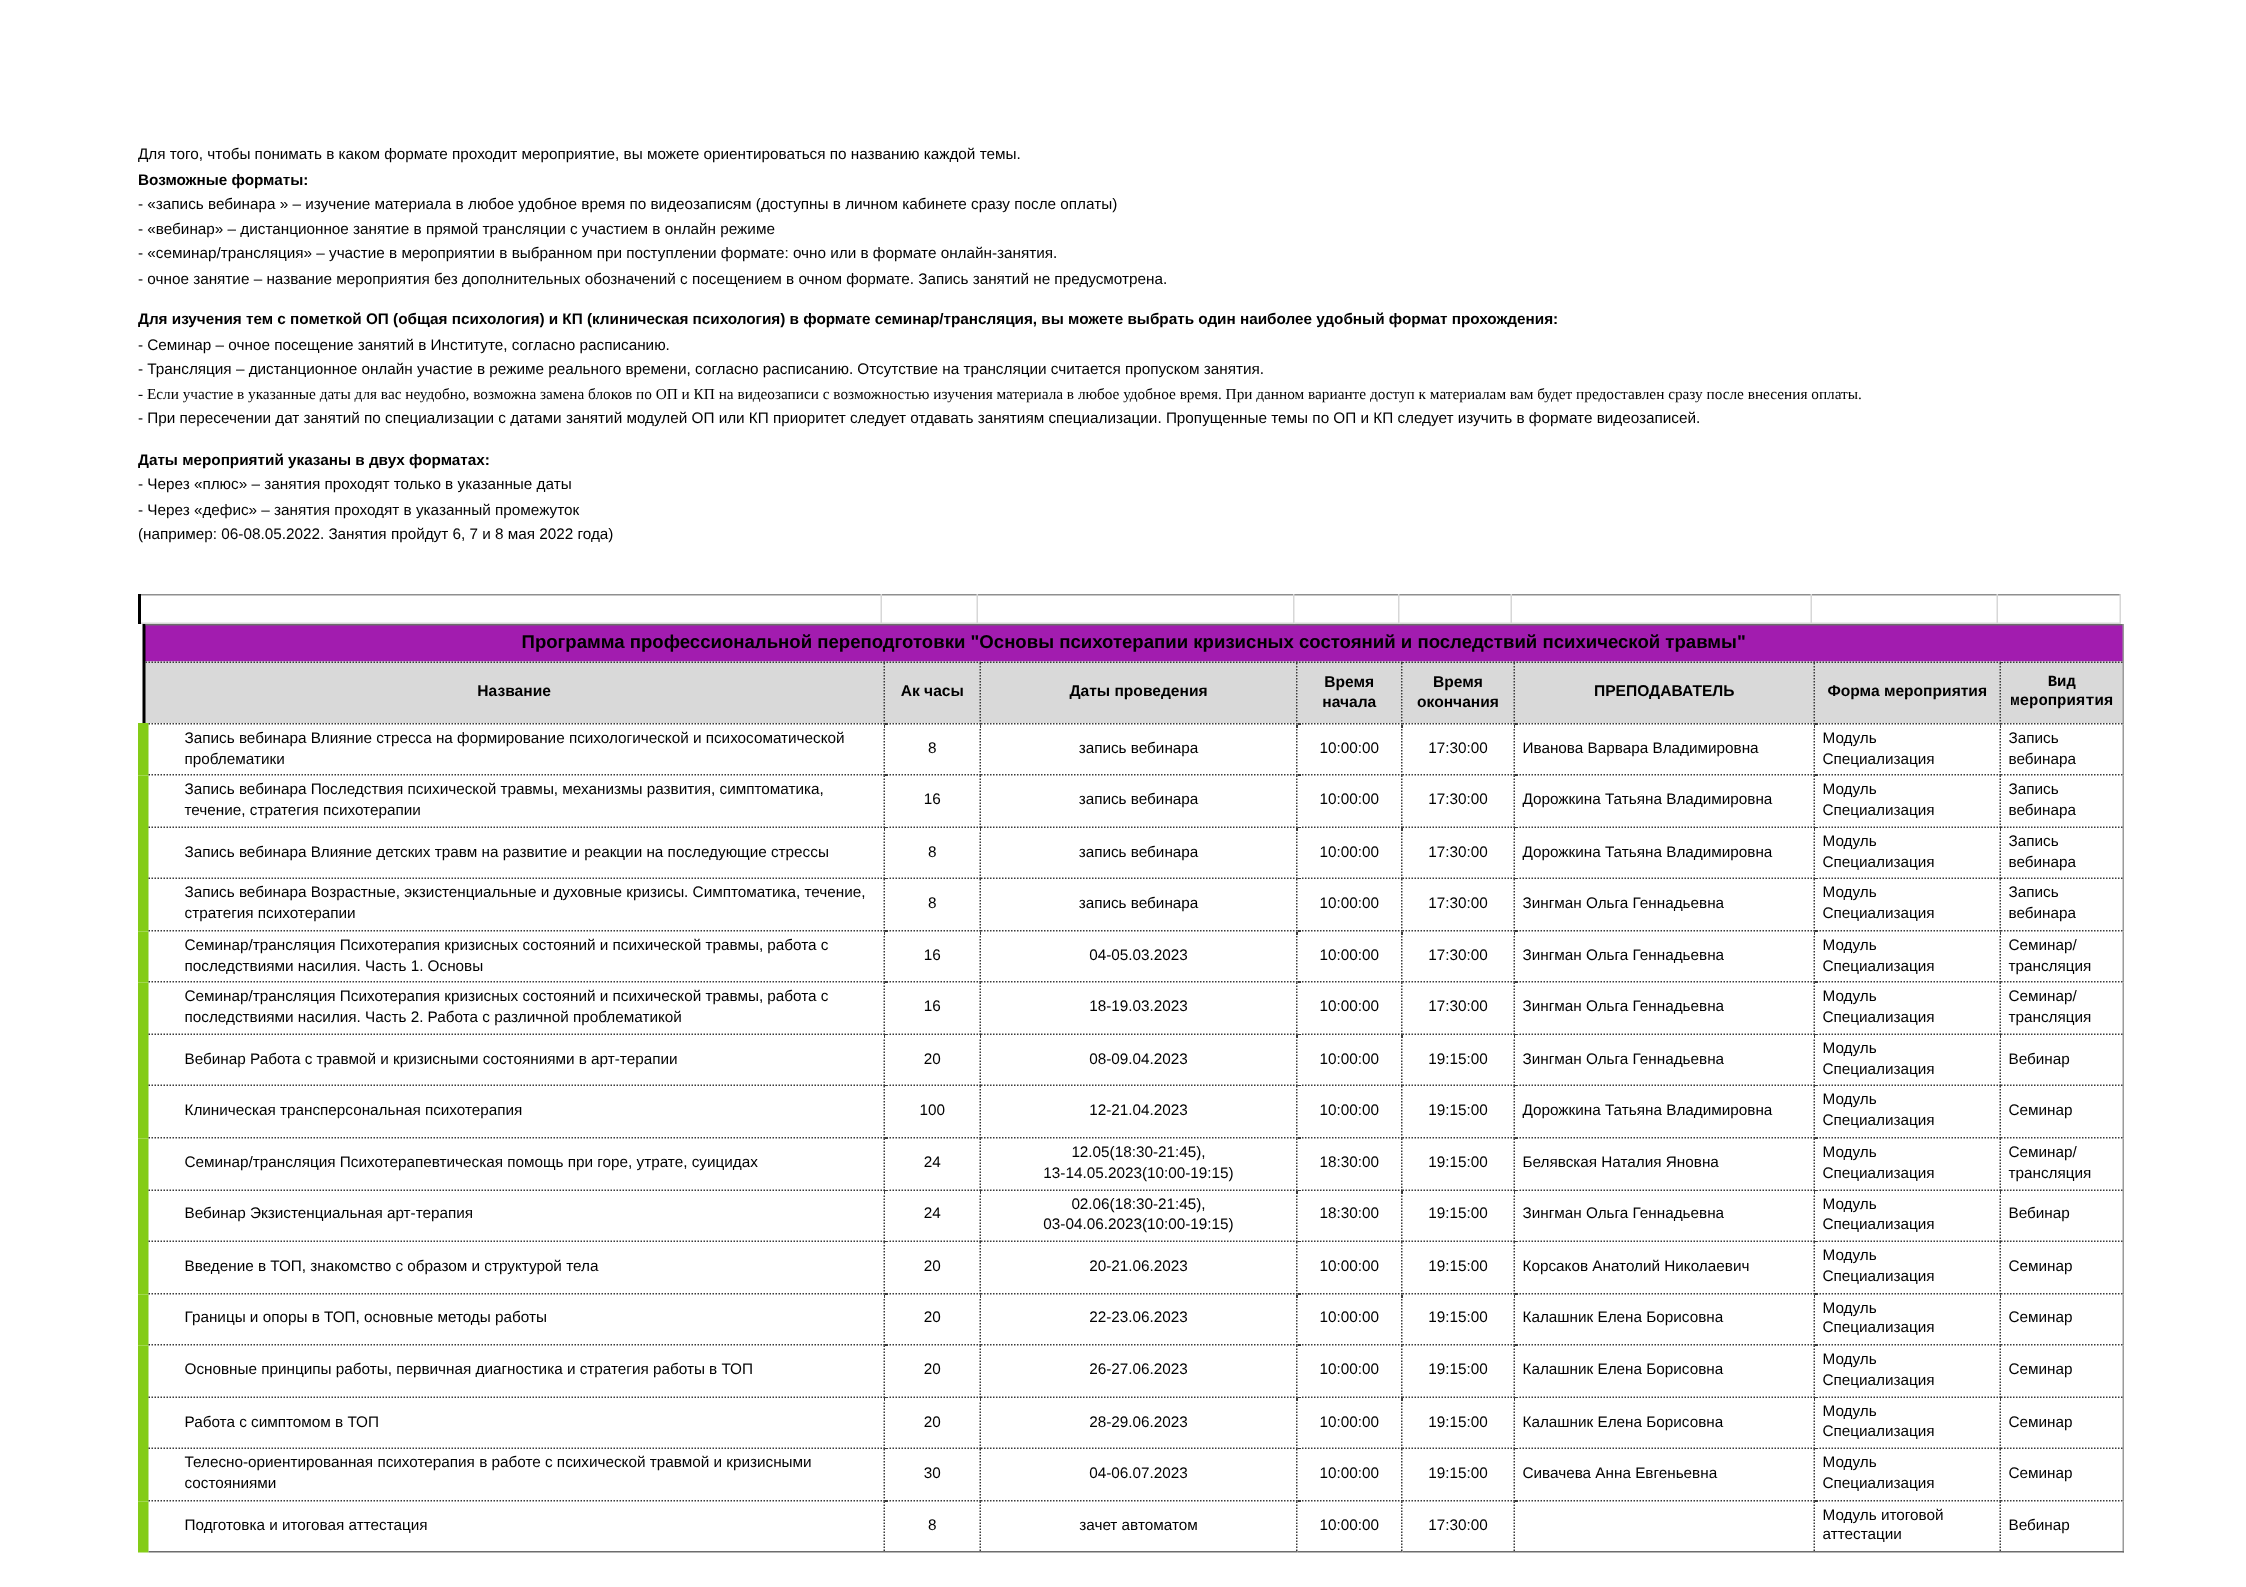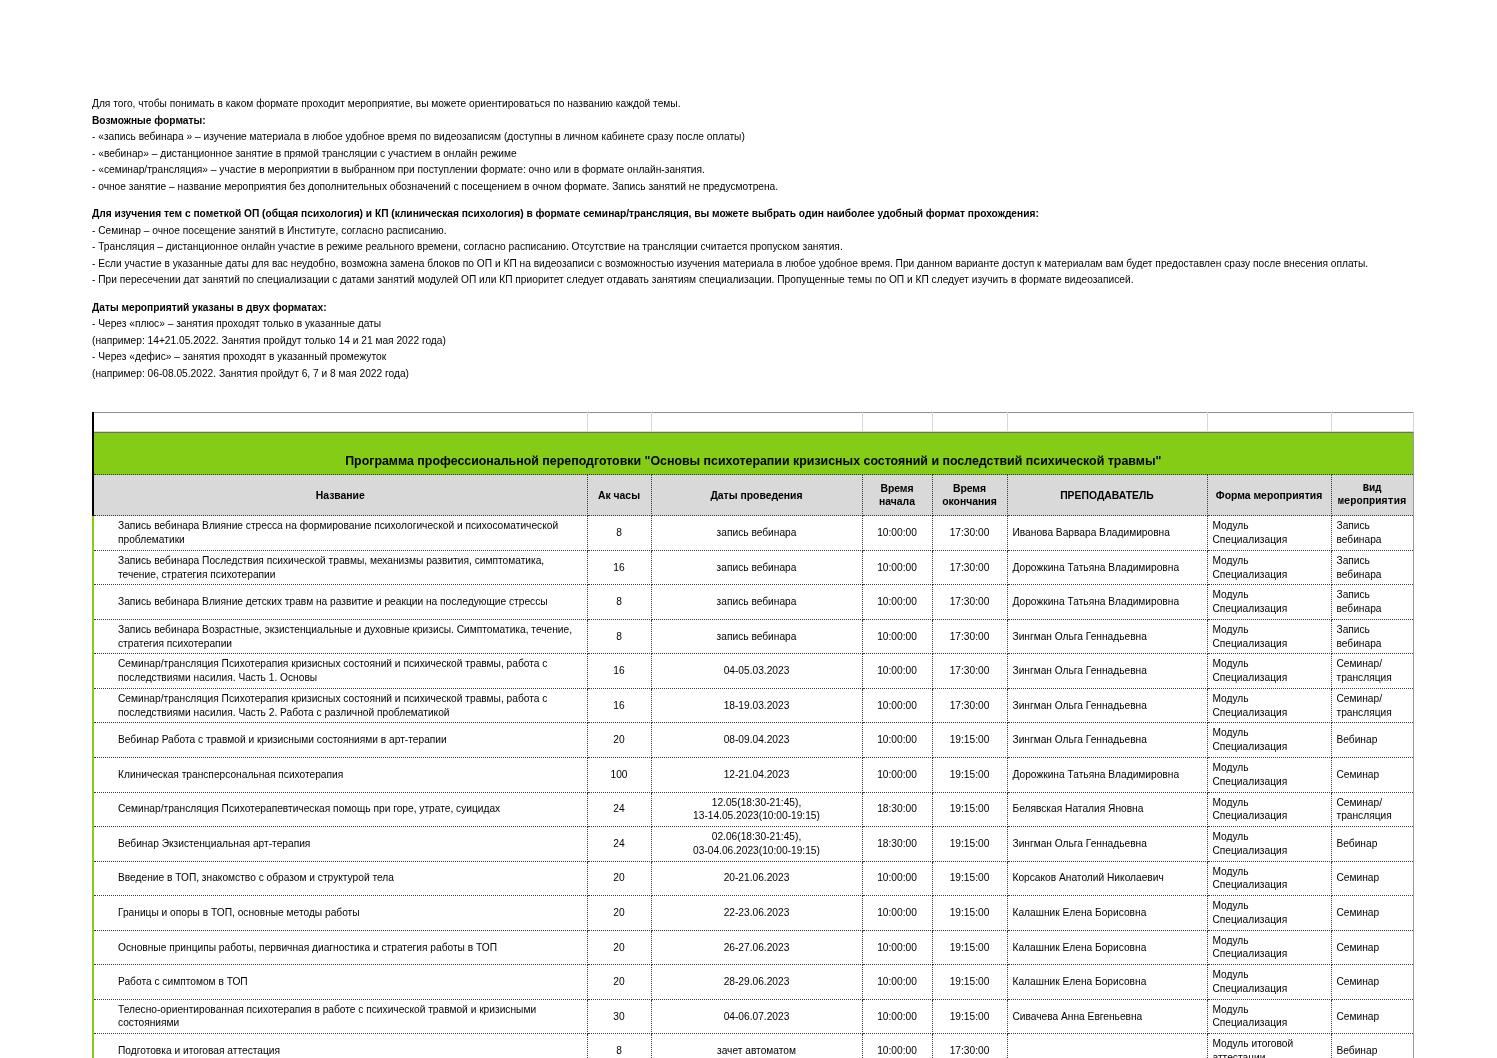--- a/index.html
+++ b/index.html
@@ -24,21 +24,21 @@
   .content {
     position: absolute;
     left: 92px;
     top: 96px;
     width: 1320px;
   }
 
   
   .prose { font-size: 10.2px; line-height: 1.62; }
   .prose p { margin: 0; white-space: nowrap; }
-  .prose p.wrapline { white-space: normal; }
+  .prose p.wrapline { white-space: normal; font-family: Liberation Serif, serif; }
   .blk { margin-bottom: 11px; }
   .blk:last-child { margin-bottom: 4px; }
   .hdgrow { font-weight: bold; }
 
   
   .pre-table-gap { height: 26px; }
 
   
   table.sheet {
     border-collapse: collapse;
@@ -84,45 +84,45 @@
     border-left: 1px dotted #3a3a3a;
     border-right: 1px dotted #3a3a3a;
     border-top: 1px dotted #3a3a3a;
     border-bottom: 1px dotted #3a3a3a;
     padding: 3px 5px;
     vertical-align: middle;
     font-weight: normal;
   }
 
   tr.title-row td {
-    background: #84cc16;
+    background: #a21caf;
     text-align: center;
     font-weight: bold;
     font-size: 12.4px;
-    padding: 21px 4px 6px;
+    padding: 4px 4px 6px;
     border-top: 1px solid #6d6d6d;
     border-left: 2px solid #000;
     border-right: 1px solid #9a9a9a;
     border-bottom: 1px dotted #3a3a3a;
     white-space: nowrap;
   }
 
   tr.head-row th {
     background: #d9d9d9;
     text-align: center;
     font-weight: bold;
     font-size: 10.4px;
     line-height: 1.25;
     height: 34px;
   }
   tr.head-row th.first { border-left: 2px solid #000; }
   tr.head-row th.last  { border-right: 1px solid #9a9a9a; font-family: Liberation Mono, monospace; }
 
   tr.data-row td { line-height: 1.35; }
-  tr.data-row td.first { border-left: 2px solid #84cc16; padding-left: 24px; }
+  tr.data-row td.first { border-left: 7px solid #84cc16; padding-left: 24px; }
   tr.data-row td.last  { border-right: 1px solid #9a9a9a; }
   tr.data-row:last-child td { border-bottom: 1px solid #6d6d6d; }
 
   td.c-name   { text-align: left; }
   td.c-hours  { text-align: center; }
   td.c-dates  { text-align: center; }
   td.c-start  { text-align: center; }
   td.c-end    { text-align: center; }
   td.c-teacher{ text-align: left; padding-left: 6px; }
   td.c-form   { text-align: left; padding-left: 6px; }
@@ -151,21 +151,20 @@
         <p class="hdgrow">Для изучения тем с пометкой ОП (общая психология) и КП (клиническая психология) в формате семинар/трансляция, вы можете выбрать один наиболее удобный формат прохождения:</p>
         <p>- Семинар – очное посещение занятий в Институте, согласно расписанию.</p>
         <p>- Трансляция – дистанционное онлайн участие в режиме реального времени, согласно расписанию. Отсутствие на трансляции считается пропуском занятия.</p>
         <p class="wrapline">- Если участие в указанные даты для вас неудобно, возможна замена блоков по ОП и КП  на видеозаписи с возможностью изучения материала в любое удобное время. При данном варианте доступ к материалам вам будет предоставлен сразу после внесения оплаты.</p>
         <p>- При пересечении дат занятий по  специализации  с датами занятий  модулей ОП или КП приоритет следует отдавать занятиям специализации. Пропущенные темы по ОП и КП следует изучить в формате видеозаписей.</p>
       </div>
 
       <div class="blk">
         <p class="hdgrow">Даты мероприятий указаны в двух форматах:</p>
         <p>- Через «плюс» – занятия проходят только в указанные даты</p>
-        <p>(например: 14+21.05.2022. Занятия пройдут только 14 и 21 мая 2022 года)</p>
         <p>- Через «дефис» – занятия проходят в указанный промежуток</p>
         <p>(например: 06-08.05.2022. Занятия пройдут 6, 7 и 8 мая 2022 года)</p>
       </div>
 
     </div>
 
     <div class="pre-table-gap"></div>
 
     <table class="sheet">
       <colgroup>

